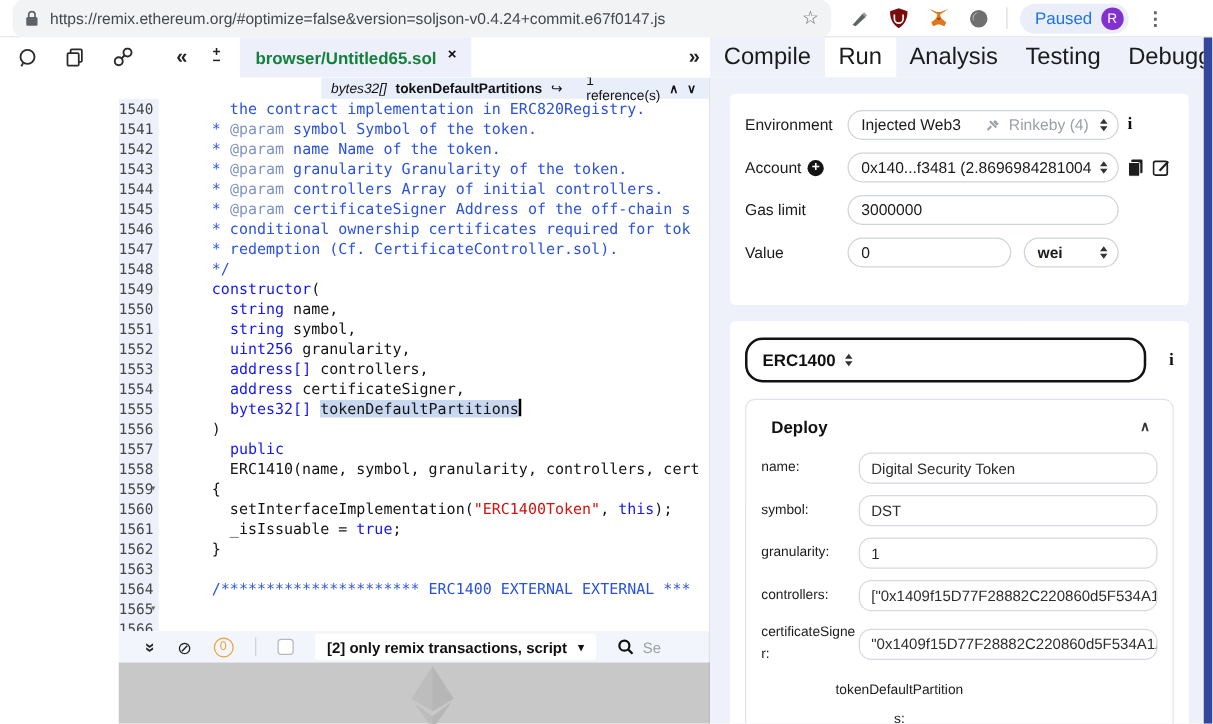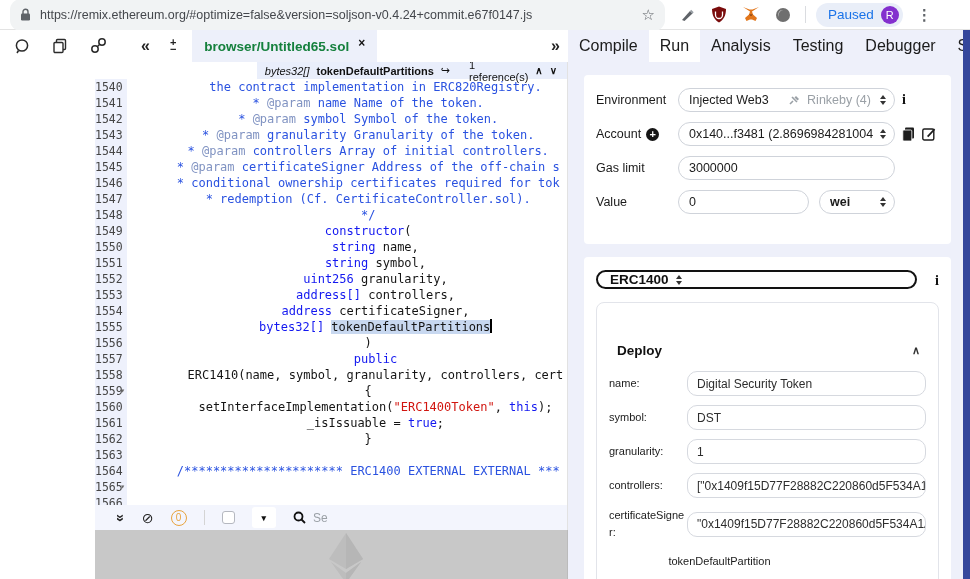--- a/index.html
+++ b/index.html
@@ -34,42 +34,42 @@
   .tab { height:32px; margin-left:16px; background:#edf0fa; display:flex; align-items:center;
     gap:9px; padding:0 12px; }
   .tab .ttl { font-weight:bold; font-size:13.5px; color:#15803d; }
   .tab .cls { font-size:12px; font-weight:bold; color:#111; margin-top:-6px; }
   #header .spacer { flex:1; }
   .expand { margin-right:8px; }
 
   
   #paneltabs { position:absolute; top:30px; left:568px; right:7px; height:32px;
     background:var(--panel-bg,#eef0fa); display:flex; overflow:hidden; }
-  .ptab { line-height:32px; padding:0 11px; font-size:16px; color:#1b1b1b; white-space:nowrap; }
+  .ptab { line-height:32px; padding:0 11px; font-size:19px; color:#1b1b1b; white-space:nowrap; }
   .ptab.active { background:#fff; }
 
   
   #editor { position:absolute; top:62px; left:95px; width:473px; height:443px; background:#fff;
     overflow:hidden; border-right:1px solid #e2e2e2; }
   .ref-widget { position:absolute; top:0; left:162px; right:0; height:17px;
     background:var(--widget-bg,#e9eefb); z-index:5; display:flex; align-items:center;
     justify-content:flex-end; gap:7px; padding:0 10px; font-size:11px; color:#111; }
   .ref-widget .rtype { font-style:italic; }
   .ref-widget .rname { font-weight:bold; }
   .ref-widget .rrefs { margin-left:12px; }
   .ref-widget .rnav { font-size:10px; font-weight:bold; }
   .gutter { position:absolute; top:17px; left:0; bottom:0; width:32px;
     background:var(--gutter-bg,#eef1fc); }
   .ln { height:16px; line-height:16px; font-family:"DejaVu Sans Mono", monospace; font-size:11.5px;
     color:#454545; text-align:right; padding-right:14px; position:relative; }
   .ln .fold { position:absolute; right:2px; top:0; font-size:8px; color:#666; }
   .codearea { position:absolute; top:17px; left:52px; right:0; bottom:0; background:#fff;
     padding-left:8px; overflow:hidden; }
   .cl { height:16px; line-height:16px; white-space:pre;
-    font-family:"DejaVu Sans Mono", monospace; font-size:12px; color:var(--plain,#141414);text-align:center; }
+    font-family:"DejaVu Sans Mono", monospace; font-size:12px; color:var(--plain,#141414); }
   .tok.cm { color:var(--comment,#2a52e0); }
   .tok.at { color:var(--doc-tag,#8093c2); }
   .tok.kw { color:var(--keyword,#1318f0); }
   .tok.str { color:var(--string,#d1150f); }
   .tok.sel { background:var(--selection,#c8d8f0); }
   .caret { display:inline-block; width:1.5px; height:14px; background:#000; vertical-align:-2px; }
 
   
   #termbar { position:absolute; top:505px; left:95px; width:473px; height:25px;
     background:#f3f5fd; display:flex; align-items:center; padding:0 8px 0 22px; gap:17px;
@@ -109,28 +109,28 @@
   .spn i { display:block; width:0; height:0; border-left:3.5px solid transparent;
     border-right:3.5px solid transparent; }
   .spn .u { border-bottom:4.5px solid #333; }
   .spn .d { border-top:4.5px solid #333; }
   .slot { width:44px; flex-shrink:0; display:flex; align-items:center; gap:7px; padding-left:7px; }
   .info-i { font-family:"Liberation Serif", serif; font-weight:bold; font-size:14px; color:#111; }
   .wei { flex:none; width:76px; margin-left:10px; font-weight:bold; }
   .wei .val { font-weight:bold; }
 
   .contract-row { display:flex; align-items:center; margin-bottom:2px; }
-  .contract-select { flex:1; height:19px; border:2px solid #121212; border-radius:14px;
+  .contract-select { flex:1; height:36px; border:2px solid #121212; border-radius:14px;
     background:#fff; display:flex; align-items:center; padding:0 6px 0 12px; font-weight:bold;
     font-size:13.5px; color:#111; }
   .cslot { width:22px; text-align:right; flex-shrink:0; }
   .deploy-box { border:1px solid #e2e4ea; border-radius:8px; margin-top:13px;
     padding:12px 12px 10px; }
   .deploy-head { display:flex; justify-content:space-between; align-items:center;
-    padding:2px 6px 0 8px; margin-bottom:13px;margin-top:26px; }
+    padding:2px 6px 0 8px; margin-bottom:13px; }
   .deploy-head .dt { font-weight:bold; font-size:13.5px; color:#111; }
   .deploy-head .dch { font-size:11px; color:#333; font-weight:bold; }
   .dfrow { display:flex; align-items:center; margin-bottom:9px; }
   .dlabel { width:78px; flex-shrink:0; font-size:11px; color:#1b1b1b; text-align:left;
     word-break:break-all; line-height:1.55; }
   .dinput { flex:1; min-width:0; height:25px; border:1px solid #d6d9df; border-radius:10px;
     background:#fff; display:flex; align-items:center; padding:0 9px; font-size:12px;
     color:#2d2d2d; white-space:nowrap; overflow:hidden; }
   .plabel-row { margin:4px 0 2px; }
   .plabel { width:105px; margin-left:58px; flex-shrink:0; font-size:11px; color:#1b1b1b;
@@ -255,22 +255,22 @@
       <div class="ln">1560</div>
       <div class="ln">1561</div>
       <div class="ln">1562</div>
       <div class="ln">1563</div>
       <div class="ln">1564</div>
       <div class="ln">1565<span class="fold">▾</span></div>
       <div class="ln">1566</div>
     </div>
   <div class="codearea" id="codelines">
       <div class="cl"><span class="tok cm">    the contract implementation in ERC820Registry.</span></div>
+      <div class="cl"><span class="tok cm">  * </span><span class="tok at">@param</span><span class="tok cm"> symbol Symbol of the token.</span></div>
       <div class="cl"><span class="tok cm">  * </span><span class="tok at">@param</span><span class="tok cm"> name Name of the token.</span></div>
-      <div class="cl"><span class="tok cm">  * </span><span class="tok at">@param</span><span class="tok cm"> symbol Symbol of the token.</span></div>
       <div class="cl"><span class="tok cm">  * </span><span class="tok at">@param</span><span class="tok cm"> granularity Granularity of the token.</span></div>
       <div class="cl"><span class="tok cm">  * </span><span class="tok at">@param</span><span class="tok cm"> controllers Array of initial controllers.</span></div>
       <div class="cl"><span class="tok cm">  * </span><span class="tok at">@param</span><span class="tok cm"> certificateSigner Address of the off-chain s</span></div>
       <div class="cl"><span class="tok cm">  * conditional ownership certificates required for tok</span></div>
       <div class="cl"><span class="tok cm">  * redemption (Cf. CertificateController.sol).</span></div>
       <div class="cl"><span class="tok cm">  */</span></div>
       <div class="cl"><span class="tok pl">  </span><span class="tok kw">constructor</span><span class="tok pl">(</span></div>
       <div class="cl"><span class="tok pl">    </span><span class="tok kw">string</span><span class="tok pl"> name,</span></div>
       <div class="cl"><span class="tok pl">    </span><span class="tok kw">string</span><span class="tok pl"> symbol,</span></div>
       <div class="cl"><span class="tok pl">    </span><span class="tok kw">uint256</span><span class="tok pl"> granularity,</span></div>
@@ -290,20 +290,21 @@
     </div>
 </div>
 
 <div id="termbar">
   <span class="tchev">»</span>
   <span class="tclear">⊘</span>
   <span class="badge">0</span>
   <span class="tdiv"></span>
   <span class="cbx"></span>
   <span class="filter">
+    <span>[2] only remix transactions, script</span>
     <span class="dcaret">▾</span>
   </span>
   <span class="tsearch">
     <svg width="13" height="13" viewBox="0 0 13 13">
       <circle cx="5.5" cy="5.5" r="4" fill="none" stroke="#111" stroke-width="1.8"></circle>
       <path d="M8.5 8.5 L12 12" stroke="#111" stroke-width="1.8"></path>
     </svg>
     <span class="stxt">Se</span>
   </span>
 </div>

